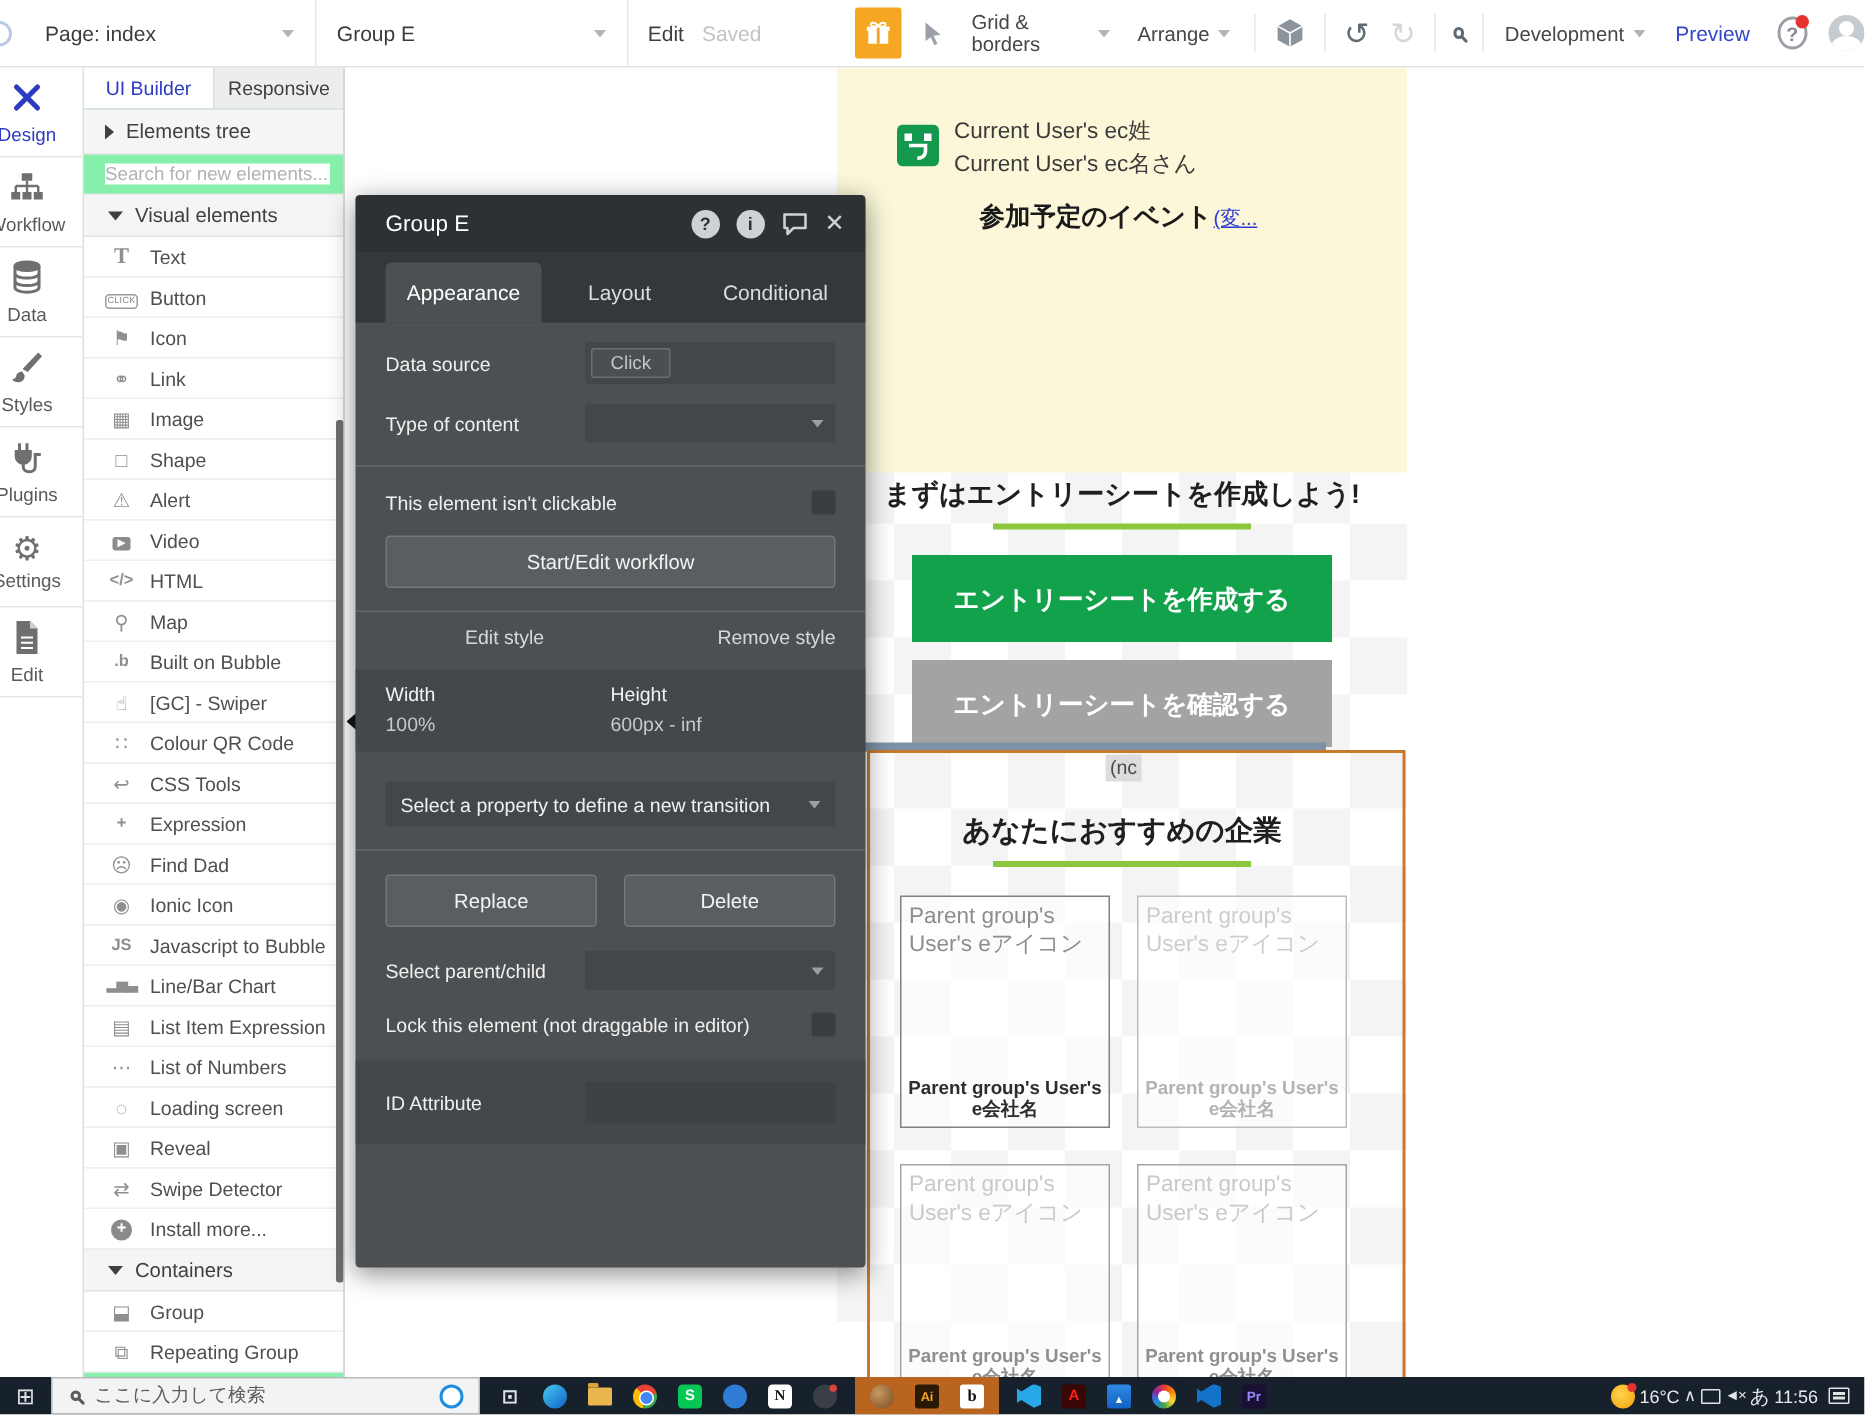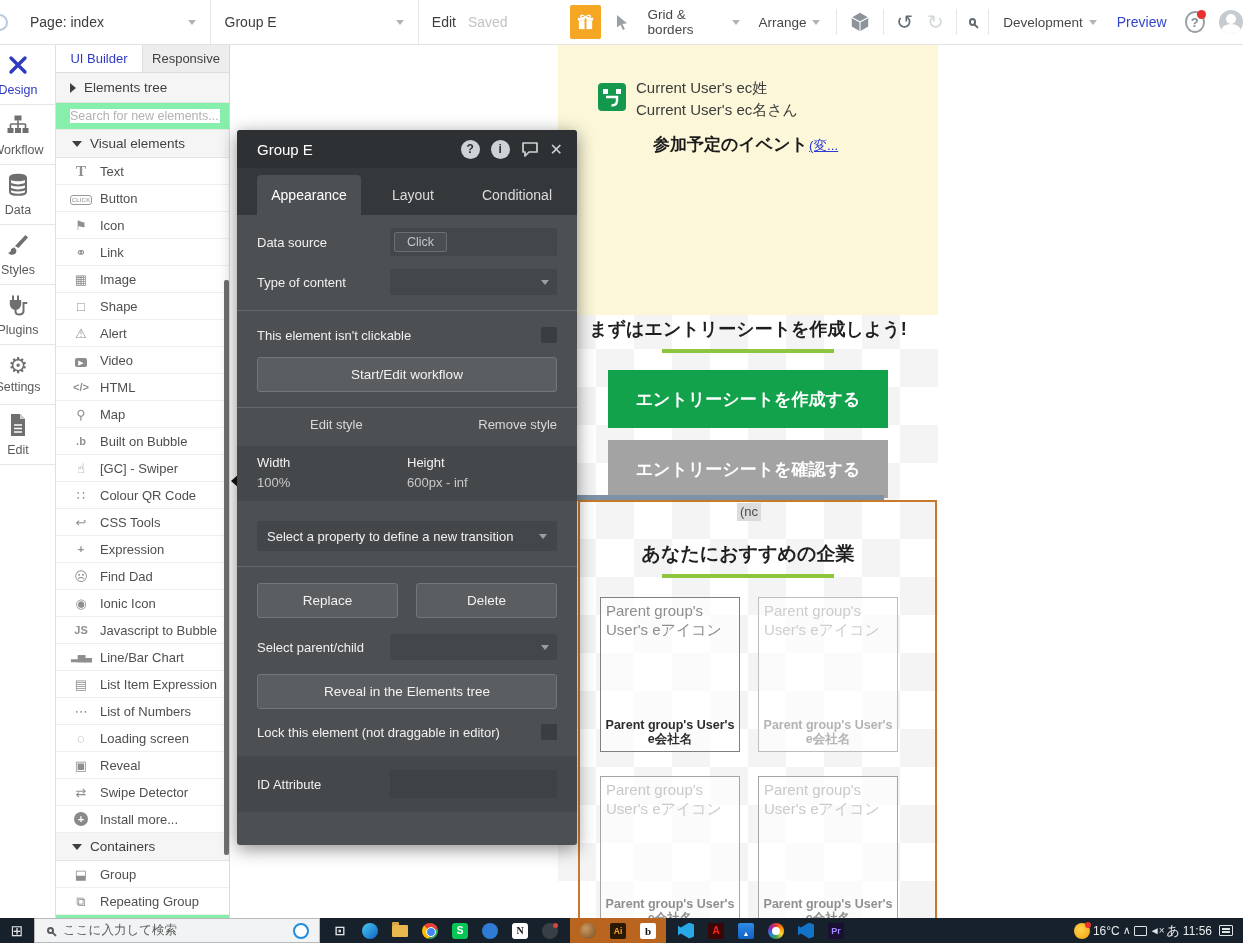--- a/index.html
+++ b/index.html
@@ -547,21 +547,20 @@
     <div class="two-btns">
       <button class="insp-btn">Replace</button>
       <button class="insp-btn">Delete</button>
     </div>
     <div class="insp-row" style="margin-top:16px;">
       <span class="insp-label">Select parent/child</span>
       <span class="insp-field">
           <span class="caret"></span>
         </span>
     </div>
-    <button class="insp-btn">Reveal in the Elements tree</button>
     <div class="insp-row" style="margin-top:15px;">
       <span class="insp-label">Lock this element (not draggable in editor)</span>
       <span class="checkbox"></span>
     </div>
     <div class="dark-sec id-sec">
       <span class="insp-label">ID Attribute</span>
       <span class="insp-field"></span>
     </div>
   </div>
 </section>

